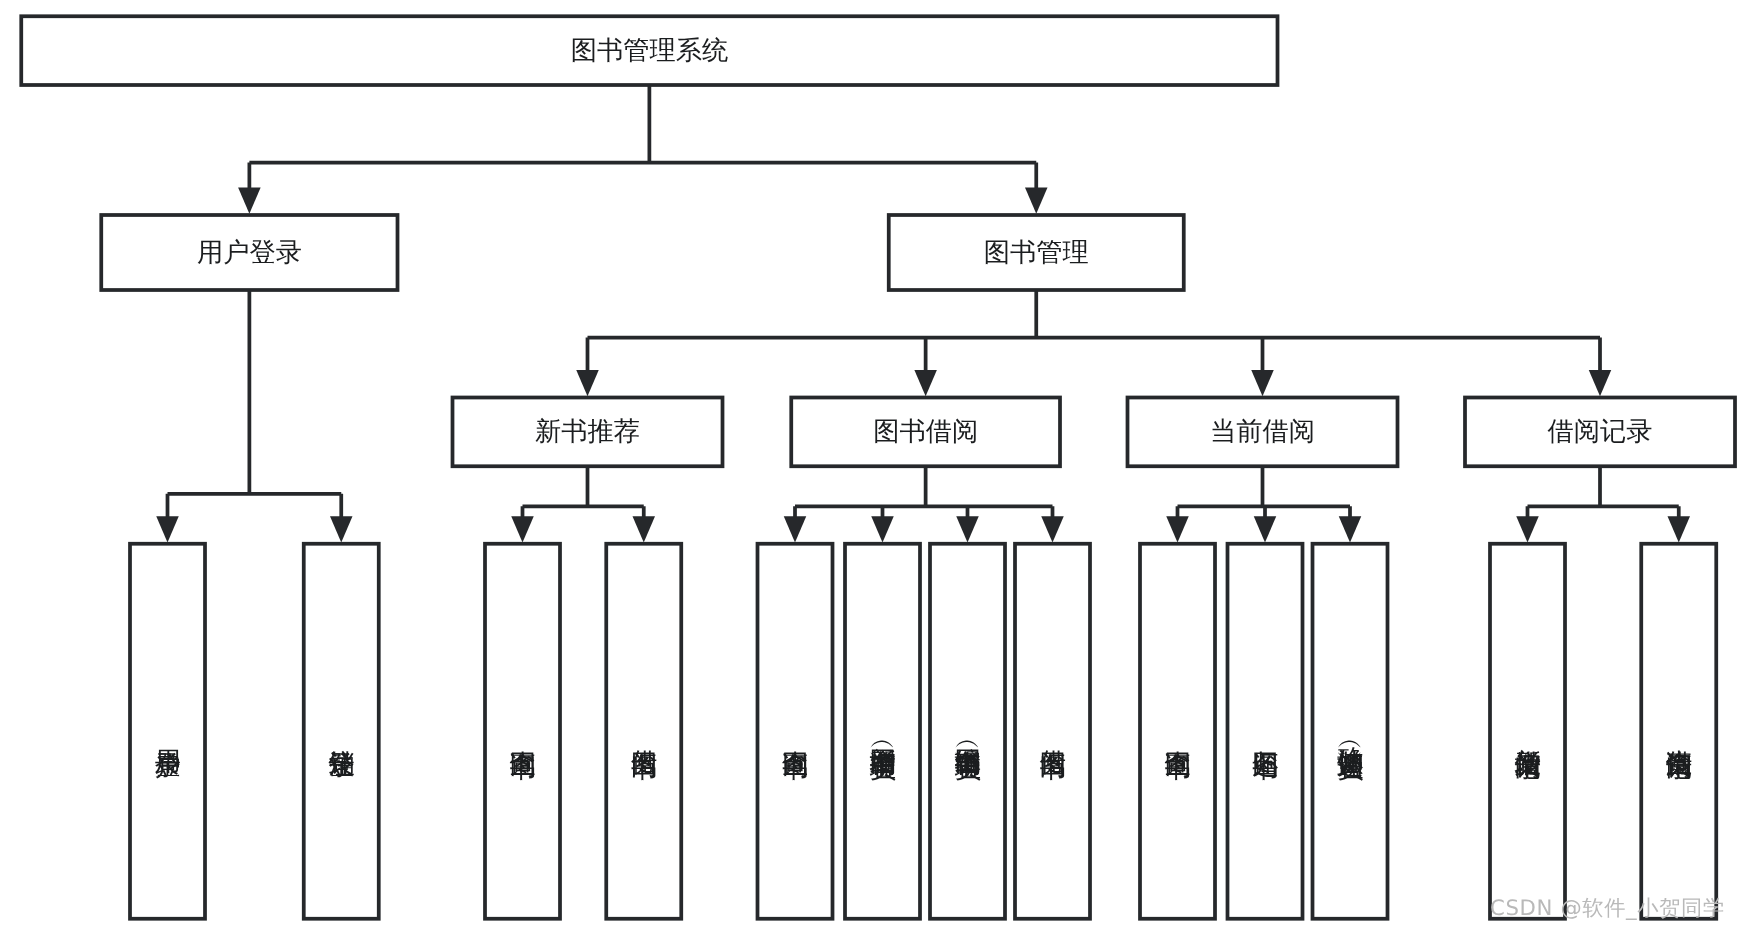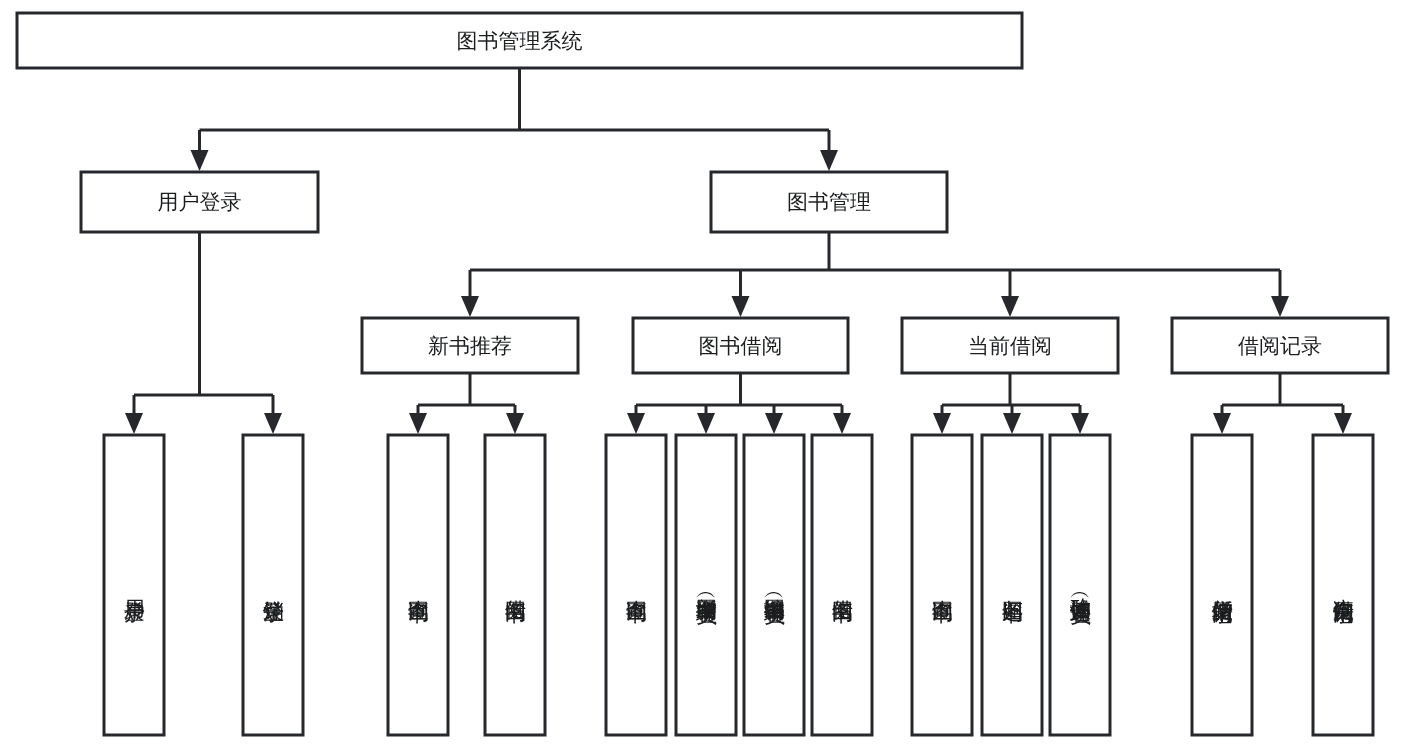--- a/index.html
+++ b/index.html
@@ -228,14 +228,15 @@
       <div class="vlabel-wrap" style="left: 676px; top: 435px; width: 60px; height: 300px;">新增图书（管理员）</div>
       <div class="vlabel-wrap" style="left: 744px; top: 435px; width: 60px; height: 300px;">编辑图书（管理员）</div>
       <div class="vlabel-wrap" style="left: 812px; top: 435px; width: 60px; height: 300px;">借阅图书</div>
       <div class="vlabel-wrap" style="left: 912px; top: 435px; width: 60px; height: 300px;">查询图书</div>
       <div class="vlabel-wrap" style="left: 982px; top: 435px; width: 60px; height: 300px;">归还图书</div>
       <div class="vlabel-wrap" style="left: 1050px; top: 435px; width: 60px; height: 300px;">确认归还（管理员）</div>
       <div class="vlabel-wrap" style="left: 1192px; top: 435px; width: 60px; height: 300px;">新增借阅记录</div>
       <div class="vlabel-wrap" style="left: 1313px; top: 435px; width: 60px; height: 300px;">查询借阅记录</div>
     </div>
 
+  <div class="watermark" style="left: 1192px; top: 715px; color: rgb(185, 185, 185);">CSDN @软件_小贺同学</div>
 
 </div>
 
 </body></html>

